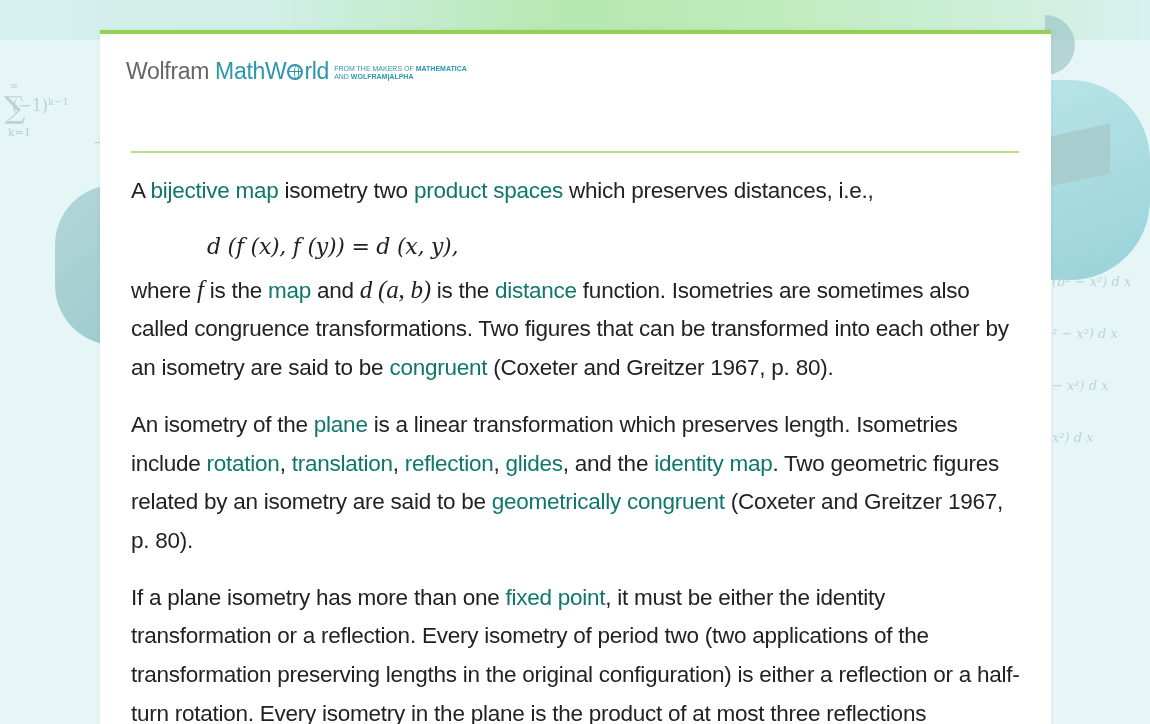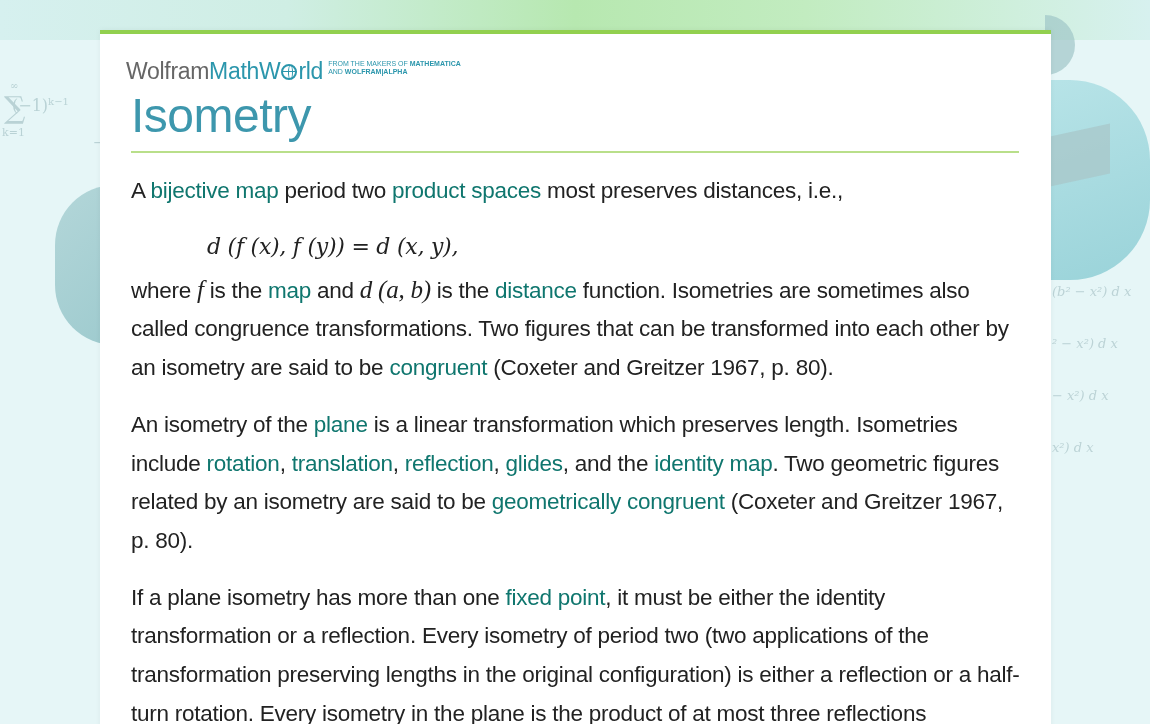--- a/index.html
+++ b/index.html
@@ -12,21 +12,21 @@
     .bg-top {
       position: absolute; left: 0; top: 0; width: 1150px; height: 40px;
       background: linear-gradient(90deg, #d6f0ef 0%, #cfeee4 25%, #b7e8b0 50%, #c2ecc0 70%, #d7f1ef 100%);
     }
     .bg-left-math {
       position: absolute; left: 0; top: 80px; width: 100px; height: 90px;
       font-family: "DejaVu Serif", serif; color: #b9d2d5; font-size: 18px;
     }
     .bg-left-math .sum { position: absolute; left: 4px; top: 10px; font-size: 30px; }
     .bg-left-math .term { position: absolute; left: 12px; top: 16px; font-size: 16px; }
-    .bg-left-math .sub { position: absolute; left: 2px; top: 46px; font-size: 11px; }
+    .bg-left-math .sub { position: absolute; left: 8px; top: 46px; font-size: 11px; }
     .bg-left-math .inf { position: absolute; left: 10px; top: 0px; font-size: 10px; }
     .bg-left-math .ln { position: absolute; left: 93px; top: 54px; font-size: 14px; }
     .bg-left-shape {
       position: absolute; left: 55px; top: 185px; width: 60px; height: 160px;
       background: linear-gradient(135deg, #9ec9cc, #7fb8bd);
       border-radius: 60px 0 0 60px; opacity: 0.7;
     }
     .bg-right-shape1 {
       position: absolute; left: 1045px; top: 15px; width: 30px; height: 60px;
       background: #9fc6c8; border-radius: 0 30px 30px 0; opacity: 0.7;
@@ -34,36 +34,36 @@
     .bg-right-shape2 {
       position: absolute; left: 1050px; top: 80px; width: 100px; height: 200px;
       background: linear-gradient(160deg, #a7dde2, #80c7cf);
       border-radius: 0 80px 80px 0; opacity: 0.75;
     }
     .bg-right-shape3 {
       position: absolute; left: 1050px; top: 130px; width: 60px; height: 50px;
       background: #a9c8cb; transform: skewY(-12deg); opacity: 0.8;
     }
     .bg-right-math {
-      position: absolute; left: 1052px; top: 284px; width: 98px;
+      position: absolute; left: 1052px; top: 274px; width: 98px;
       font-family: "DejaVu Serif", serif; font-style: italic; color: #bcd3d6; font-size: 13px;
     }
     .bg-right-math div { height: 52px; }
 
     .card {
       position: absolute; left: 100px; top: 30px; width: 951px; height: 700px;
       background: #ffffff;
       border-top: 4px solid #92d04f;
       box-shadow: 0 0 6px rgba(0,0,0,0.05);
     }
     .logo {
-      position: absolute; left: 26px; top: 24px; display: flex; 
+      position: absolute; left: 26px; top: 24px; display: flex; align-items: center;
     }
     .logo-wolfram { font-size: 23px; color: #666; letter-spacing: -0.3px; }
-    .logo-mathworld { font-size: 23px; color: #2b96ac; letter-spacing: -0.3px; }
+    .logo-mathworld { font-size: 23px; color: #2b96ac; margin-left: 6px; letter-spacing: -0.3px; }
     .globe {
       display: inline-block; width: 16px; height: 16px; border: 2px solid #2b96ac; border-radius: 50%;
       vertical-align: -1px; margin: 0 1px; position: relative;
       background: radial-gradient(circle at 50% 50%, transparent 40%, transparent 41%);
     }
     .globe::before { content: ""; position: absolute; left: 5px; top: -1px; width: 3px; height: 15px; border-left: 1.5px solid #2b96ac; border-right: 1.5px solid #2b96ac; border-radius: 50%; }
     .globe::after { content: ""; position: absolute; left: -1px; top: 5px; width: 15px; height: 3px; border-top: 1.5px solid #2b96ac; }
     .logo-tag {
       font-size: 7px; line-height: 8px; color: #2b96ac; margin-left: 5px; margin-top: 2px;
     }
@@ -113,25 +113,24 @@
 <div class="card">
   <div class="logo">
     <span class="logo-wolfram">Wolfram</span>
     <span class="logo-mathworld"><span>MathW</span><span class="globe"></span><span>rld</span></span>
     <span class="logo-tag">
       <span>FROM THE MAKERS OF</span> <b>MATHEMATICA</b><br>
       <span>AND</span> <b>WOLFRAM|ALPHA</b>
     </span>
   </div>
 
-  <h1 class="title">Isometry</h1>
   <div class="title-rule"></div>
 
   <div class="content">
-    <p><span>A </span><a>bijective map</a><span> period two </span><a>product spaces</a><span> most preserves distances, i.e.,</span></p>
+    <p><span>A </span><a>bijective map</a><span> isometry two </span><a>product spaces</a><span> which preserves distances, i.e.,</span></p>
 
     <div class="equation">d (f (x), f (y)) = d (x, y),</div>
 
     <p><span>where </span><span class="math">f</span><span> is the </span><a>map</a><span> and </span><span class="math">d (a, b)</span><span> is the </span><a>distance</a><span> function. Isometries are sometimes also called congruence transformations. Two figures that can be transformed into each other by an isometry are said to be </span><a>congruent</a><span> (Coxeter and Greitzer 1967, p. 80).</span></p>
 
     <p><span>An isometry of the </span><a>plane</a><span> is a linear transformation which preserves length. Isometries include </span><a>rotation</a><span>, </span><a>translation</a><span>, </span><a>reflection</a><span>, </span><a>glides</a><span>, and the </span><a>identity map</a><span>. Two geometric figures related by an isometry are said to be </span><a>geometrically congruent</a><span> (Coxeter and Greitzer 1967, p. 80).</span></p>
 
     <p><span>If a plane isometry has more than one </span><a>fixed point</a><span>, it must be either the identity transformation or a reflection. Every isometry of period two (two applications of the transformation preserving lengths in the original configuration) is either a reflection or a half-turn rotation. Every isometry in the plane is the product of at most three reflections</span></p>
   </div>
 </div>

